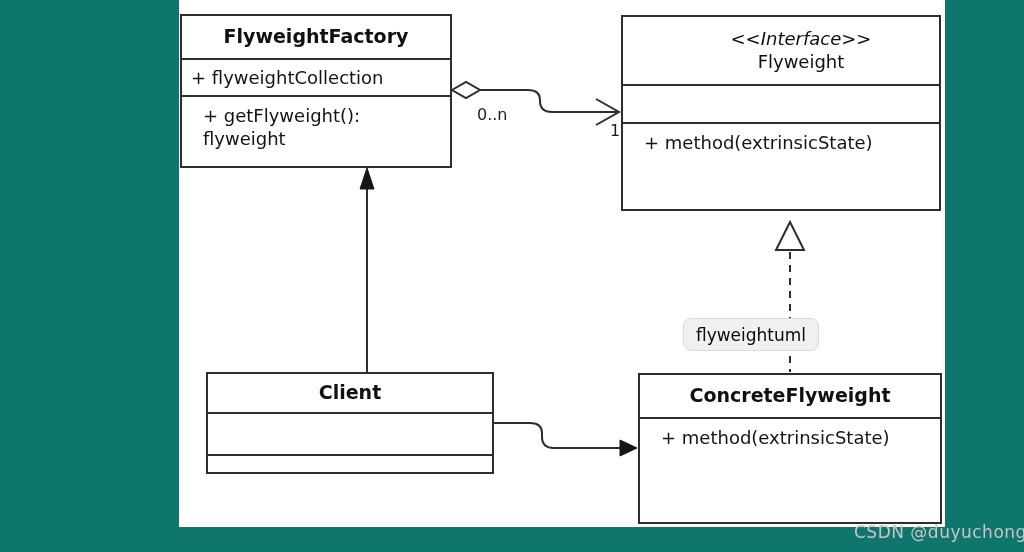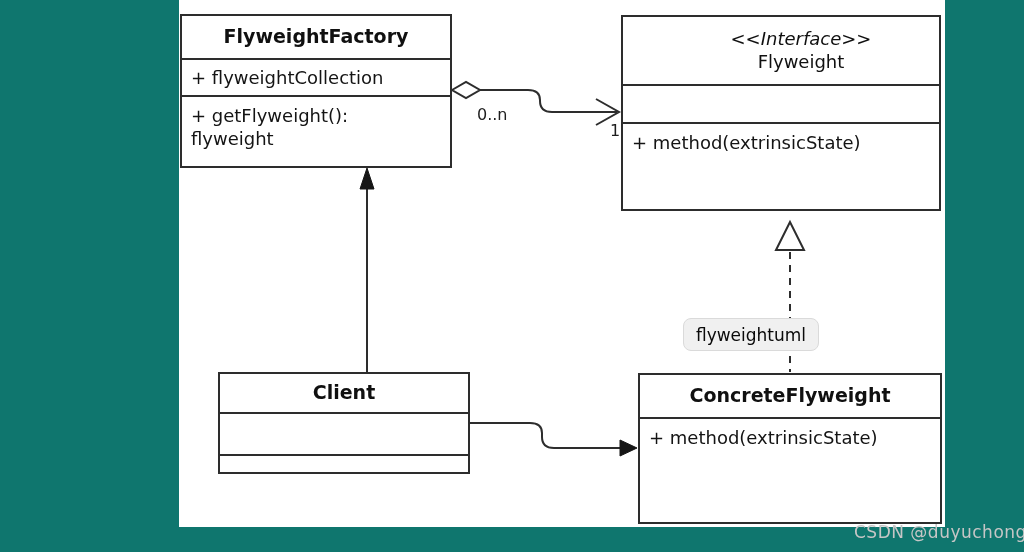--- a/index.html
+++ b/index.html
@@ -26,21 +26,21 @@
   }
   .uml-title {
     border-bottom:2px solid #2d2d2d;
     display:flex; flex-direction:column; align-items:center; justify-content:center;
     font-weight:bold; font-size:19px; color:#101010; line-height:1.25;
   }
   .uml-title.plain { font-weight:normal; font-size:18px;padding-left:40px; }
   .stereotype { font-style:italic; }
   .comp { border-bottom:2px solid #2d2d2d; }
   .attr-comp { display:flex; align-items:center; padding:0 9px; }
-  .meth-comp { padding:7px 9px 0 9px; }
+  .meth-comp { padding:7px 9px 0 21px; }
   .member { font-size:18px; color:#141414; line-height:1.3; }
   .wrap-narrow { max-width:178px; }
 
   .mult { position:absolute; font-size:16px; color:#1d1d1d; }
 
   .tooltip {
     position:absolute; left:683px; top:318px; width:136px; height:33px;
     background:#f0f0f0; border:1px solid #dadada; border-radius:8px;
     display:flex; align-items:center; justify-content:center;
     font-size:17px; color:#0a0a0a;
@@ -91,21 +91,21 @@
     <div class="uml-title plain" style="height:69px">
       <span class="stereotype">&lt;&lt;Interface&gt;&gt;</span>
       <span>Flyweight</span>
     </div>
     <div class="comp" style="height:38px"></div>
     <div class="meth-comp" style="flex:1">
       <div class="member">+ method(extrinsicState)</div>
     </div>
   </div>
 
-  <div class="uml-class" style="left:218px;top:372px;width:252px;height:102px">
+  <div class="uml-class" style="left:206px;top:372px;width:288px;height:102px">
     <div class="uml-title" style="height:40px">Client</div>
     <div class="comp" style="height:42px"></div>
     <div style="flex:1"></div>
   </div>
 
   <div class="uml-class" style="left:638px;top:373px;width:304px;height:151px">
     <div class="uml-title" style="height:44px">ConcreteFlyweight</div>
     <div class="meth-comp" style="flex:1">
       <div class="member">+ method(extrinsicState)</div>
     </div>

